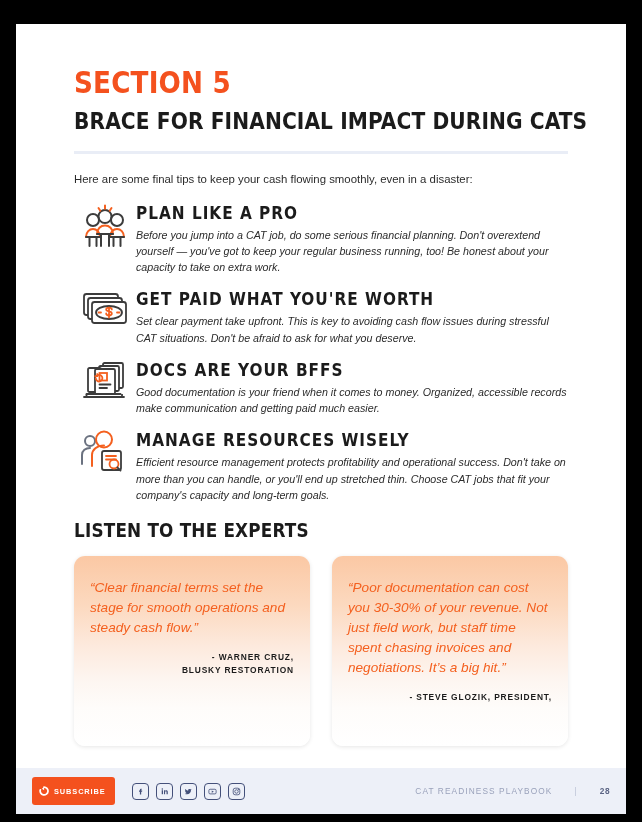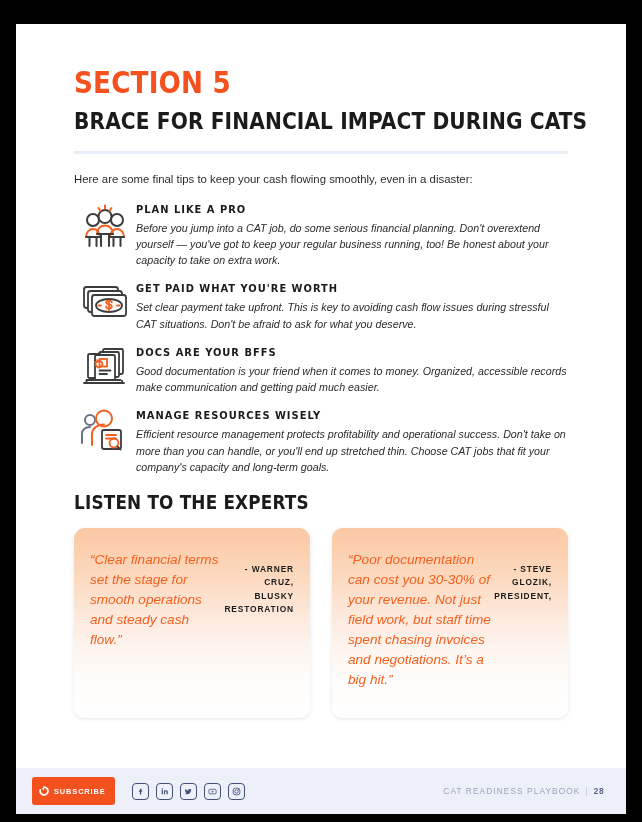--- a/index.html
+++ b/index.html
@@ -69,21 +69,21 @@
   }
   .tip-icon {
     width: 62px;
     min-width: 62px;
     padding-top: 2px;
     display: flex;
     justify-content: center;
   }
   .tip-body { padding-top: 2px; flex: 1; }
   .tip-title {
-    font-size: 11px;
+    font-size: 17px;
     font-weight: 700;
     letter-spacing: 1.0px;
     color: #1b1b1b;
     font-family: "DejaVu Sans Condensed", "Liberation Sans Narrow", "Liberation Sans", sans-serif;
     margin-bottom: 4px;
   }
   .tip-text {
     font-size: 10.7px;
     line-height: 1.52;
     color: #2b2b2b;
@@ -107,21 +107,21 @@
     gap: 22px;
   }
   .quote-card {
     flex: 1;
     border-radius: 11px;
     background: linear-gradient(to bottom, #fbc8a4 0%, #fcd9bf 26%, #fdeade 48%, #fdf6f1 66%, #fefcfa 80%, #ffffff 100%);
     box-shadow: 0 1px 4px rgba(0,0,0,0.10);
     padding: 22px 16px 18px 16px;
     min-height: 190px;
     display: flex;
-    flex-direction: row;
+    flex-direction: column;
   }
   .quote-text {
     font-size: 13.6px;
     line-height: 1.47;
     font-style: italic;
     color: #f4601f;
     font-weight: 400;
   }
   .quote-attr {
     margin-top: 13px;
@@ -136,21 +136,21 @@
   
   .footer {
     position: absolute;
     left: 0;
     bottom: 0;
     width: 100%;
     height: 46px;
     background: #edf0f8;
     display: flex;
     align-items: center;
-    padding: 0 22px 0 16px;
+    padding: 0 16px 0 16px;
     justify-content: flex-end;
   }
   .subscribe-btn {
     display: flex;
     align-items: center;
     gap: 5px;
     background: #f4511e;
     border-radius: 3px;
     padding: 5px 9px 5px 7px;
     cursor: pointer;
@@ -173,21 +173,21 @@
     border-radius: 4px;
     display: flex;
     align-items: center;
     justify-content: center;
     cursor: pointer;
   }
   .footer-right {
     margin-left: auto;
     display: flex;
     align-items: baseline;
-    gap: 5px;
+    gap: 22px;
     font-size: 8.3px;
     letter-spacing: 1.1px;
     color: #9aa2bb;
   }
   .footer-page {
     font-weight: 700;
     color: #5c6party;
   }
   .footer-page { color: #5b6484; font-weight: 700; letter-spacing: 0.5px; }
   .footer-sep { color: #b9c0d4; }

